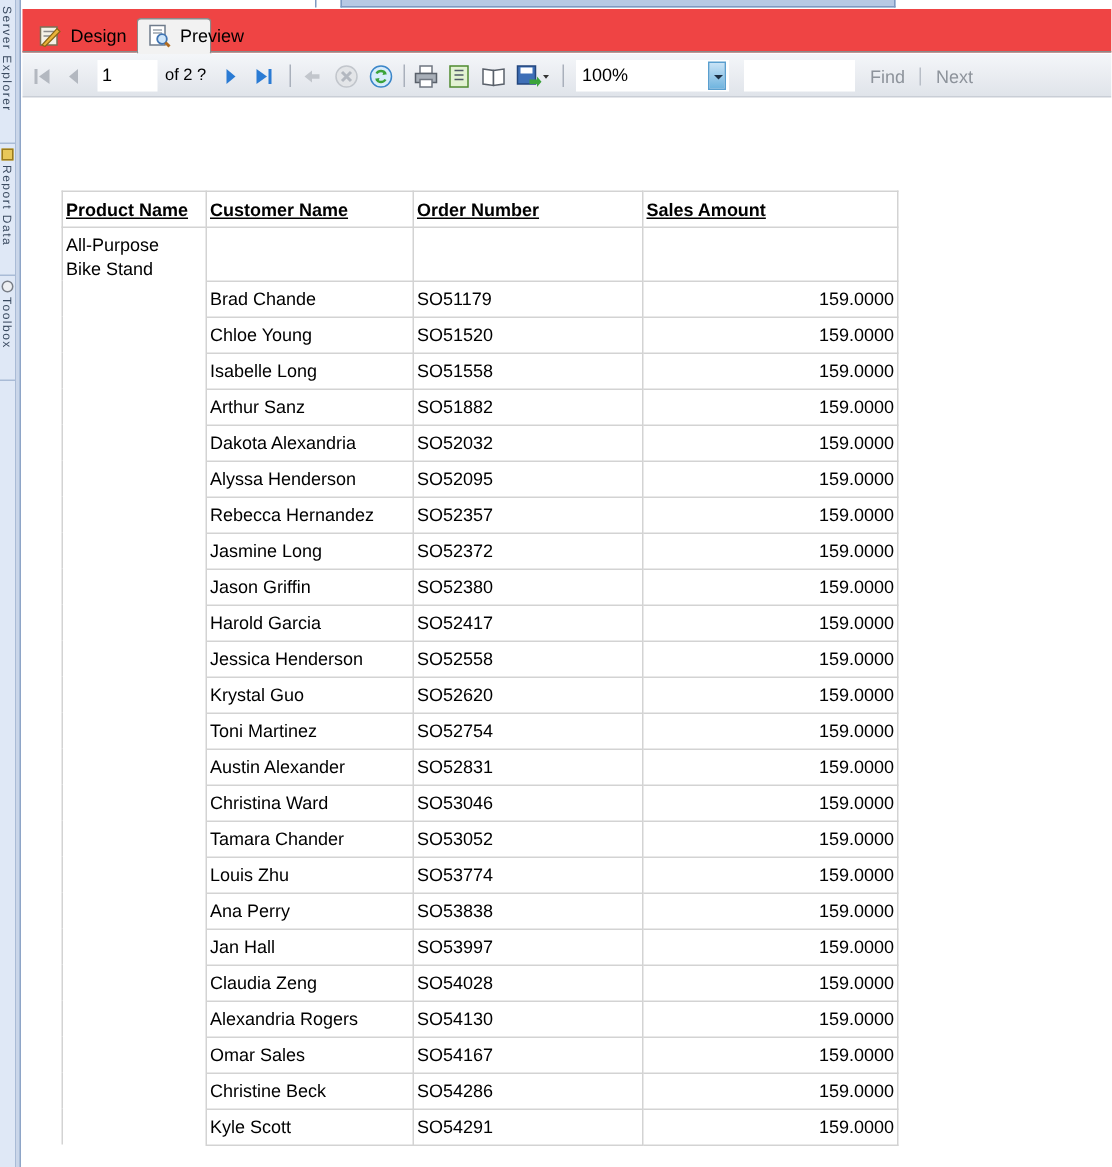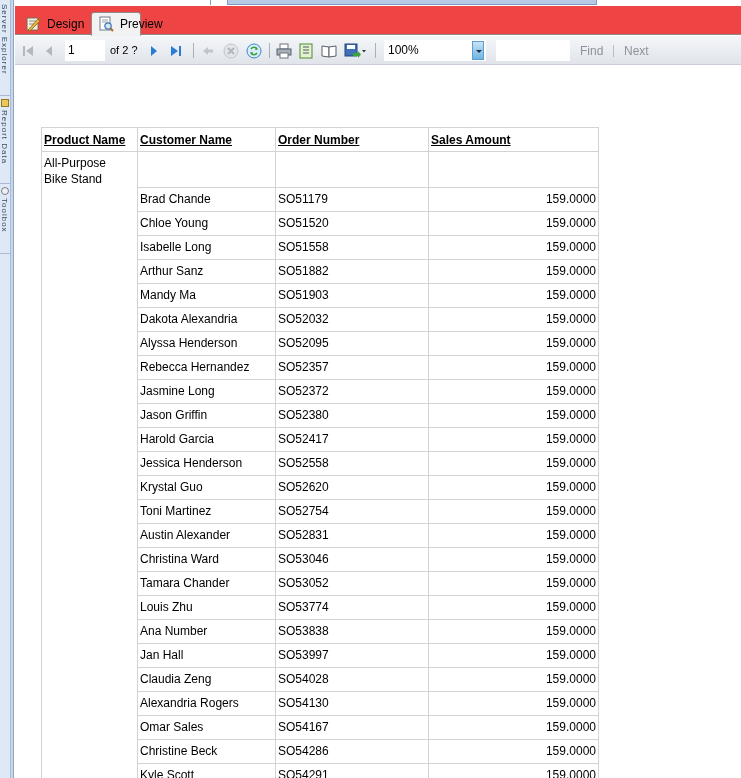--- a/index.html
+++ b/index.html
@@ -225,26 +225,20 @@
             <td class="amt">159.0000</td>
           </tr>
           <tr>
             <td class="prod-cont"></td>
             <td>Arthur Sanz</td>
             <td>SO51882</td>
             <td class="amt">159.0000</td>
           </tr>
           <tr>
             <td class="prod-cont"></td>
-            <td>Mandy Ma</td>
-            <td>SO51903</td>
-            <td class="amt">159.0000</td>
-          </tr>
-          <tr>
-            <td class="prod-cont"></td>
             <td>Dakota Alexandria</td>
             <td>SO52032</td>
             <td class="amt">159.0000</td>
           </tr>
           <tr>
             <td class="prod-cont"></td>
             <td>Alyssa Henderson</td>
             <td>SO52095</td>
             <td class="amt">159.0000</td>
           </tr>
@@ -309,21 +303,21 @@
             <td class="amt">159.0000</td>
           </tr>
           <tr>
             <td class="prod-cont"></td>
             <td>Louis Zhu</td>
             <td>SO53774</td>
             <td class="amt">159.0000</td>
           </tr>
           <tr>
             <td class="prod-cont"></td>
-            <td>Ana Number</td>
+            <td>Ana Perry</td>
             <td>SO53838</td>
             <td class="amt">159.0000</td>
           </tr>
           <tr>
             <td class="prod-cont"></td>
             <td>Jan Hall</td>
             <td>SO53997</td>
             <td class="amt">159.0000</td>
           </tr>
           <tr>

